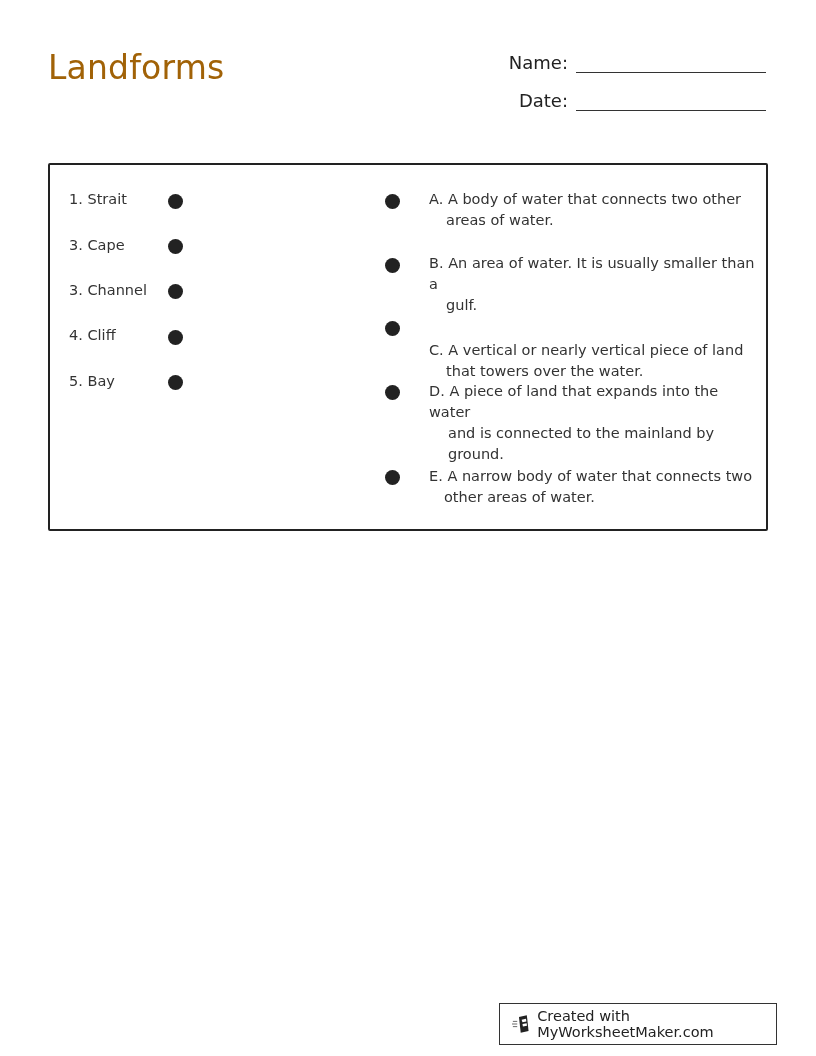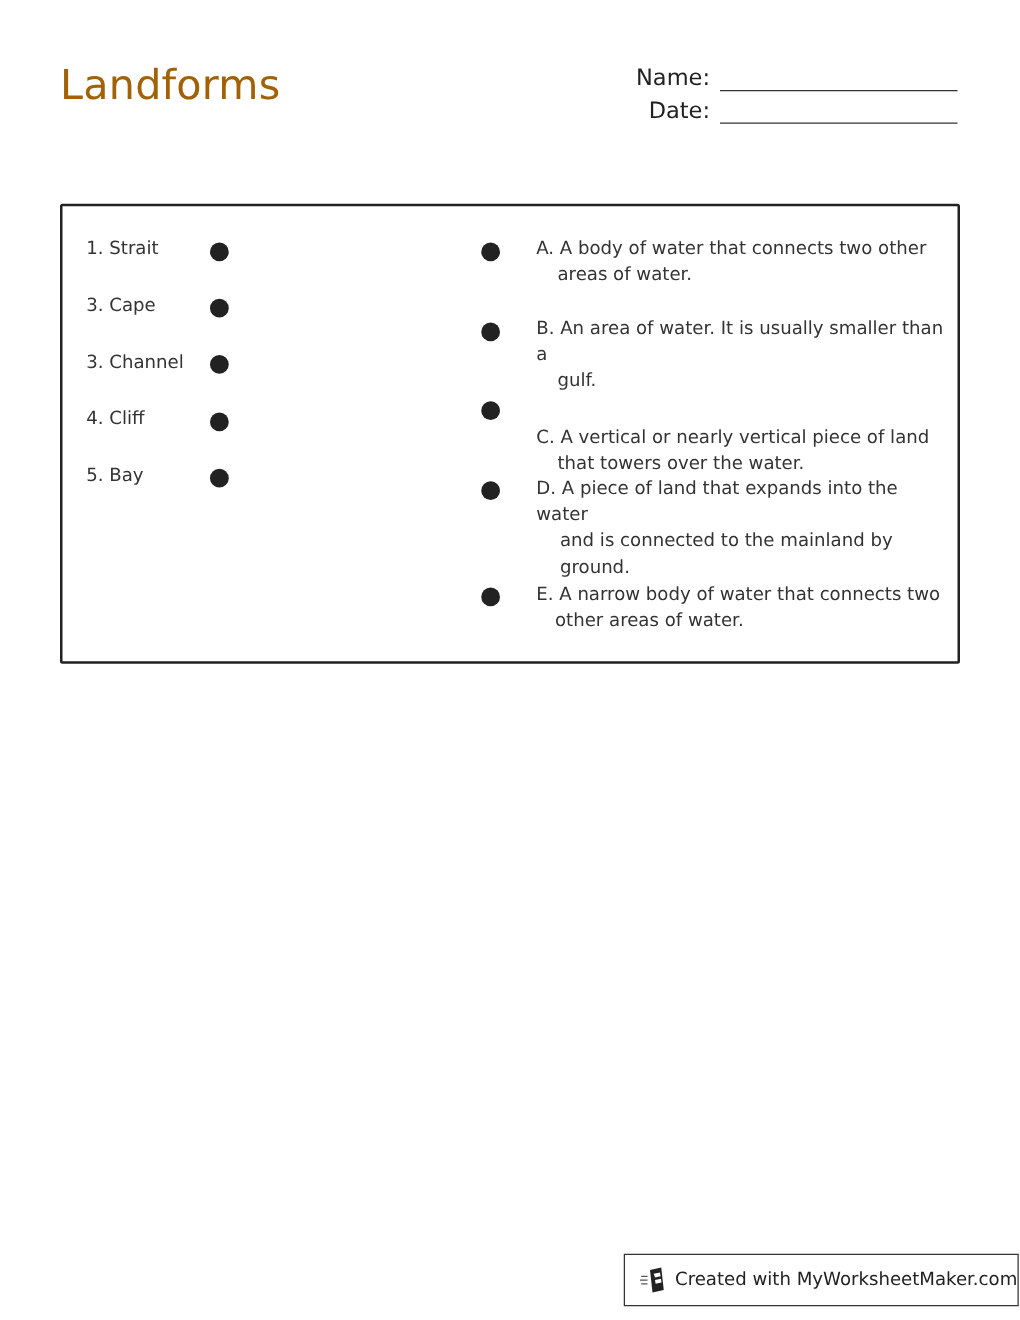--- a/index.html
+++ b/index.html
@@ -4,29 +4,29 @@
 <style>
   html, body { margin:0; padding:0; background:#ffffff; }
   body { width:816px; height:1056px; position:relative; overflow:hidden;
          font-family:"DejaVu Sans", "Liberation Sans", sans-serif; color:#2b2b2b; }
   .title { position:absolute; left:48px; top:48px; font-size:33px; font-weight:normal;
            letter-spacing:0.2px; color:#a16207; margin:0; }
   .field { position:absolute; display:flex; align-items:flex-end; }
   .field .lbl { font-size:18px; color:#222; width:70px; text-align:right; margin-right:8px; }
   .field .line { width:190px; border-bottom:1.3px solid #333; height:20px; }
   #name-field { left:498px; top:52px; }
-  #date-field { left:498px; top:78px; }
+  #date-field { left:498px; top:90px; }
   .box { position:absolute; left:48px; top:163px; width:716px; height:364px;
          border:2px solid #222; border-radius:2px; box-sizing:content-box; }
   .term { position:absolute; left:69px; font-size:14.5px; color:#333; }
   .dot { position:absolute; width:15px; height:15px; border-radius:50%; background:#222; }
   .def { position:absolute; left:429px; width:330px; font-size:14.5px; line-height:21px; color:#333; }
   .def .first { display:block; }
   .def .rest { display:block; padding-left:17px; }
-  .badge { position:absolute; left:499px; top:1003px; width:316px; height:42px;
+  .badge { position:absolute; left:499px; top:1003px; width:278px; height:42px;
            border:1.3px solid #333; box-sizing:border-box; display:flex; align-items:center; }
   .badge svg { margin-left:12px; margin-right:6px; }
   .badge span { font-size:14.5px; color:#222; }
 </style>
 </head>
 <body>
 
 <h1 class="title">Landforms</h1>
 
 <div class="field" id="name-field">

